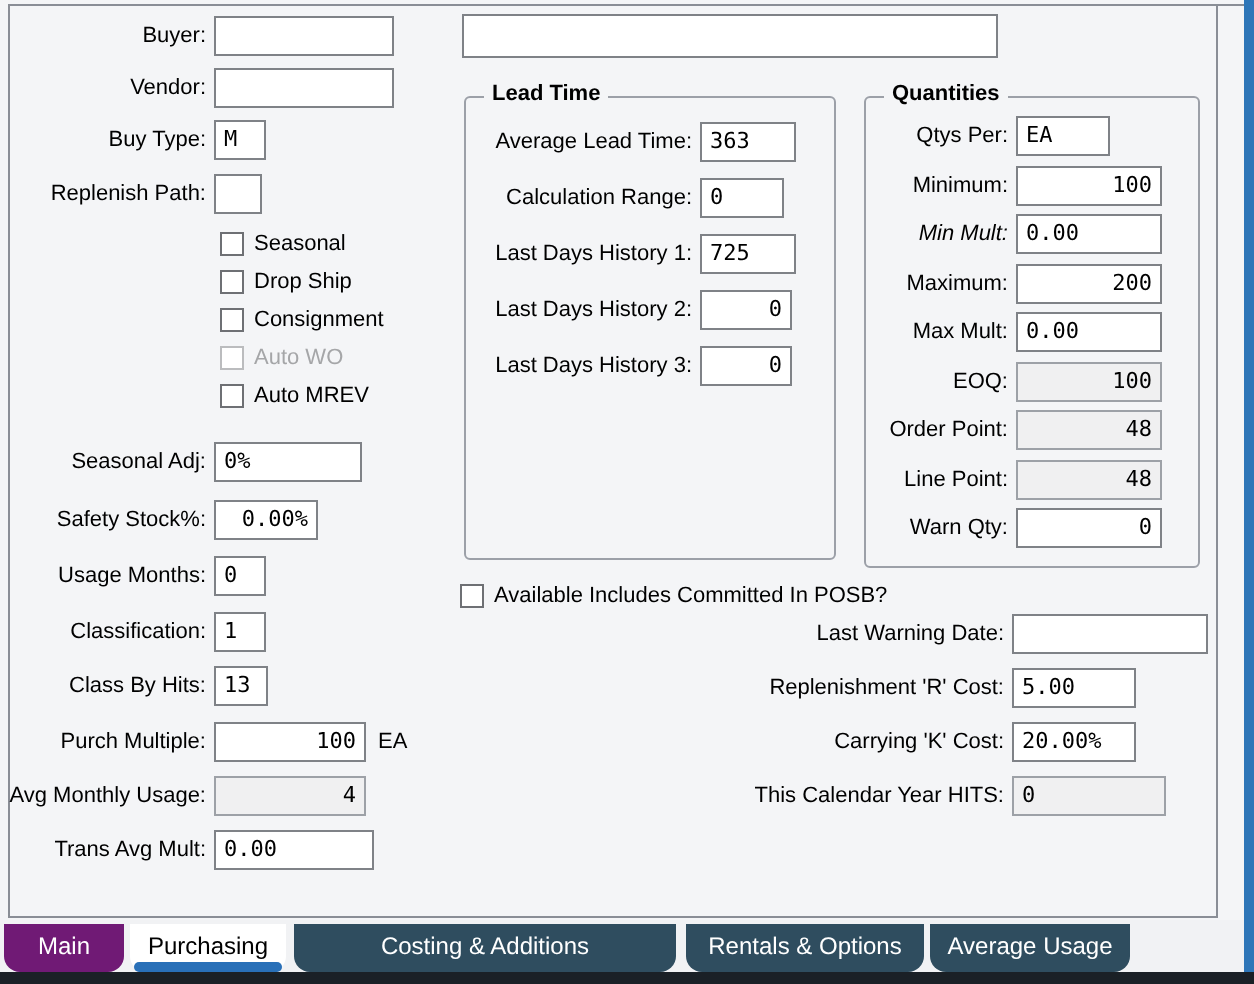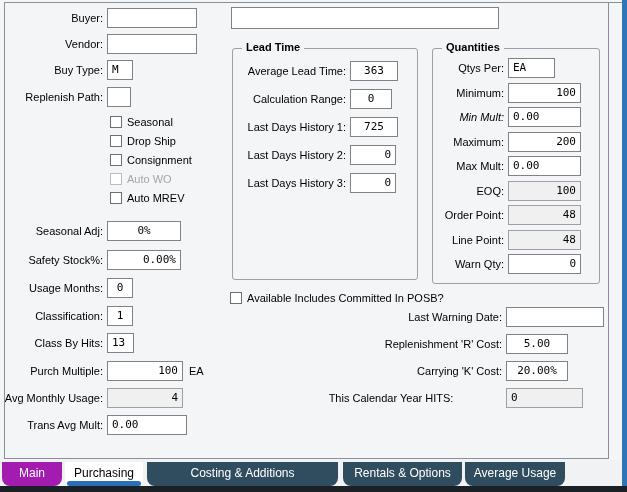--- a/index.html
+++ b/index.html
@@ -10,21 +10,21 @@
   .bline { position:absolute; background:#8A8E96; }
   .blue-edge { position:absolute; left:622px; top:0; width:5px; height:487px; }
   .bottom-bar { position:absolute; left:0; top:486px; width:627px; height:6px; }
 
   .lbl { position:absolute; height:20px; line-height:20px; text-align:right; white-space:nowrap; }
   .box { position:absolute; height:20px; line-height:18px; background:#FFFFFF;
          border:1px solid #7F8287; font-family:"DejaVu Sans Mono", monospace;
          font-size:11px; padding:0 4px; overflow:hidden; white-space:nowrap; }
   .box.ro { background:#F0F0F1; border-color:#9DA1A7; }
   .box.r { text-align:right; }
-  .box.c { text-align:center; }
+  .box.c { }
 
   .cb { position:absolute; width:12px; height:12px; background:#FFFFFF; border:1px solid #6E7074; }
   .cb.dis { border-color:#BBBCBE; }
   .cblbl { position:absolute; height:14px; line-height:14px; white-space:nowrap; }
   .cblbl.dis { color:#A5A6A8; }
 
   .group { position:absolute; border:1px solid #9CA0A8; border-radius:3px; }
   .legend { position:absolute; font-weight:bold; background:#F4F5F7; padding:0 4px; white-space:nowrap; }
 
   .tabbar { position:absolute; left:0; top:460px; width:627px; height:26px; background:#F1F2F4; }
@@ -69,21 +69,21 @@
   <div class="cb dis" style="left:110px;top:173px;"></div>
   <div class="cblbl dis" style="left:127px;top:172px;">Auto WO</div>
 
   <div class="cb" style="left:110px;top:192px;"></div>
   <div class="cblbl" style="left:127px;top:191px;">Auto MREV</div>
 
   <div class="lbl" style="left:0;top:221px;width:103px;">Seasonal Adj:</div>
   <div class="box c" style="left:107px;top:221px;width:74px;">0%</div>
 
   <div class="lbl" style="left:0;top:250px;width:103px;">Safety Stock%:</div>
-  <div class="box r" style="left:107px;top:250px;width:74px;text-align:right;">0.00%</div>
+  <div class="box r" style="left:107px;top:250px;width:52px;text-align:right;">0.00%</div>
 
   <div class="lbl" style="left:0;top:278px;width:103px;">Usage Months:</div>
   <div class="box c" style="left:107px;top:278px;width:26px;">0</div>
 
   <div class="lbl" style="left:0;top:306px;width:103px;">Classification:</div>
   <div class="box c" style="left:107px;top:306px;width:26px;">1</div>
 
   <div class="lbl" style="left:0;top:333px;width:103px;">Class By Hits:</div>
   <div class="box" style="left:107px;top:333px;width:27px;">13</div>
 
@@ -150,25 +150,25 @@
 
   <div class="lbl" style="left:280px;top:307px;width:222px;">Last Warning Date:</div>
   <div class="box" style="left:506px;top:307px;width:98px;"></div>
 
   <div class="lbl" style="left:280px;top:334px;width:222px;">Replenishment 'R' Cost:</div>
   <div class="box c" style="left:506px;top:334px;width:62px;">5.00</div>
 
   <div class="lbl" style="left:280px;top:361px;width:222px;">Carrying 'K' Cost:</div>
   <div class="box c" style="left:506px;top:361px;width:62px;">20.00%</div>
 
-  <div class="lbl" style="left:280px;top:388px;width:222px;text-align:center;">This Calendar Year HITS:</div>
+  <div class="lbl" style="left:280px;top:388px;width:222px;">This Calendar Year HITS:</div>
   <div class="box ro" style="left:506px;top:388px;width:77px;">0</div>
 
   <div class="tabbar">
-    <div class="tab" style="left: 2px; width: 60px; background: #a21caf;">Main</div>
+    <div class="tab" style="left: 2px; width: 60px; background: #701a75;">Main</div>
     <div class="tab active" style="left:65px;width:78px;">
       <span>Purchasing</span>
       <div class="tab-underline" style="background: rgb(41, 112, 184);"></div>
     </div>
     <div class="tab" style="left: 147px; width: 191px; background: rgb(47, 77, 95);">Costing &amp; Additions</div>
     <div class="tab" style="left: 343px; width: 119px; background: rgb(47, 77, 95);">Rentals &amp; Options</div>
     <div class="tab" style="left: 465px; width: 100px; background: rgb(47, 77, 95);">Average Usage</div>
   </div>
 
   <div class="blue-edge" style="background: rgb(46, 118, 184);"></div>

